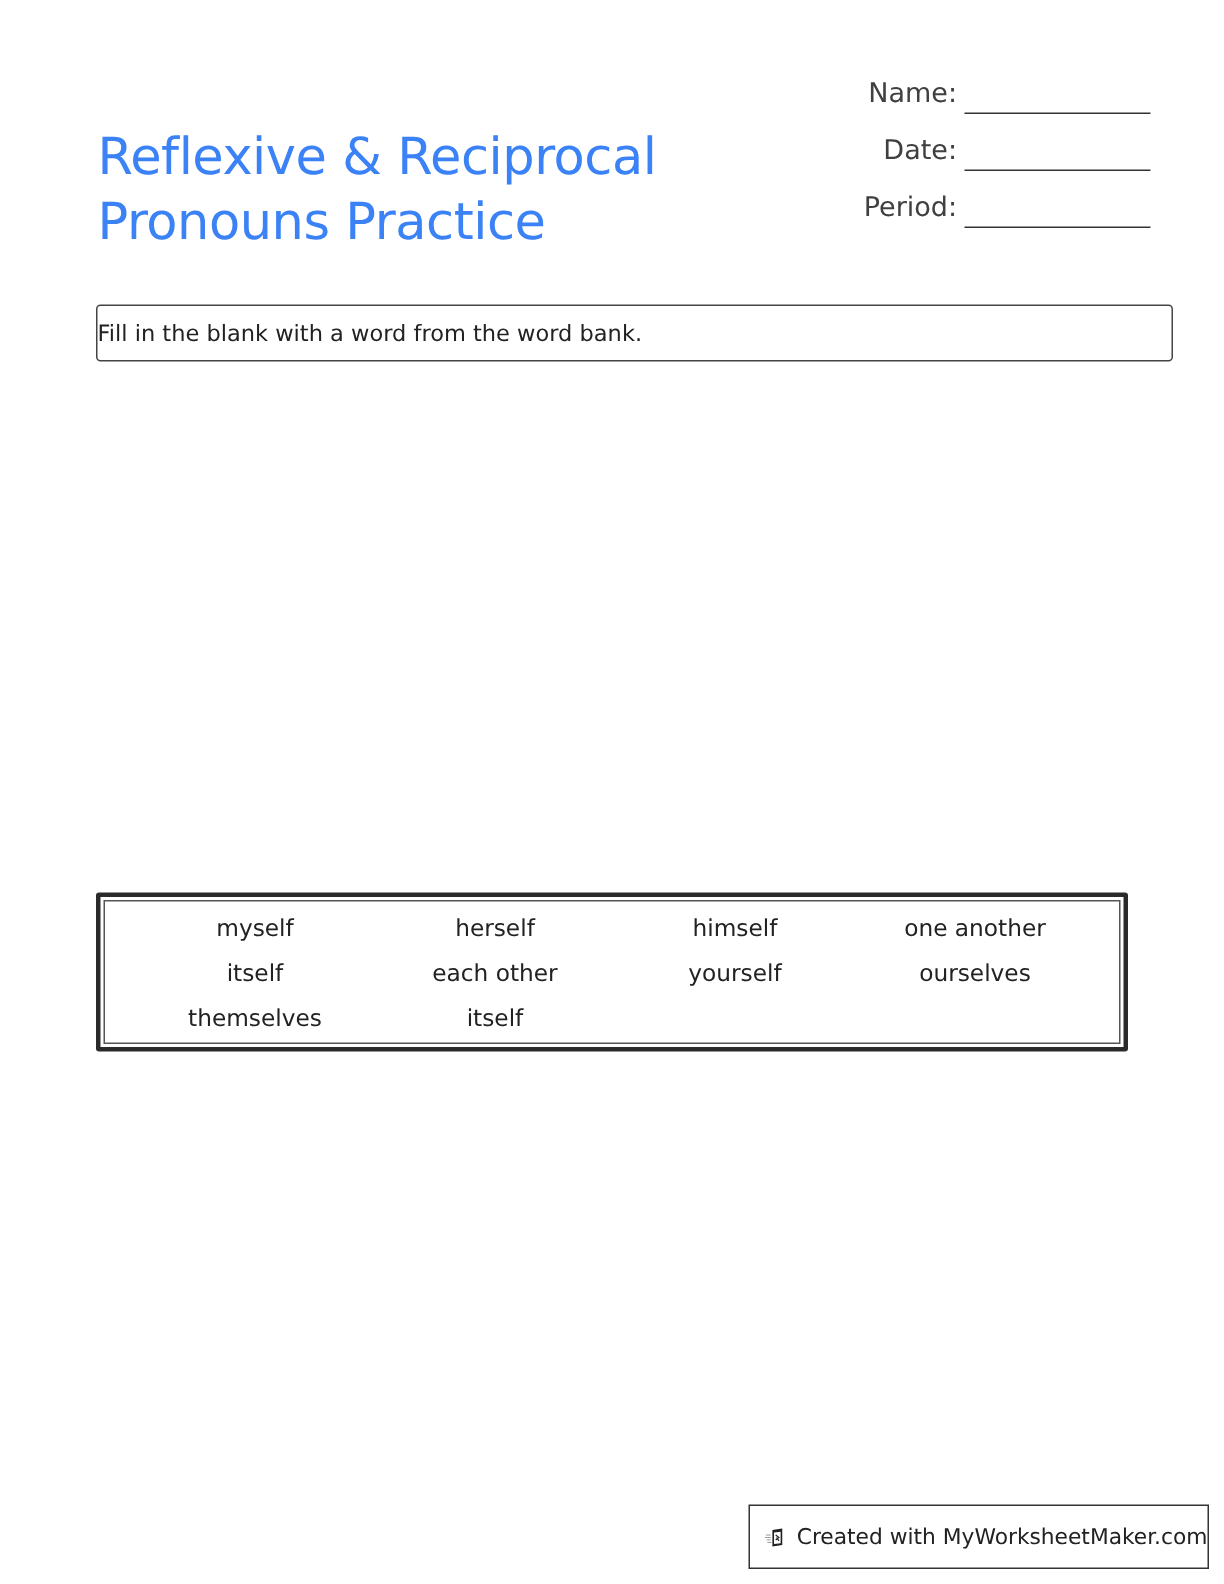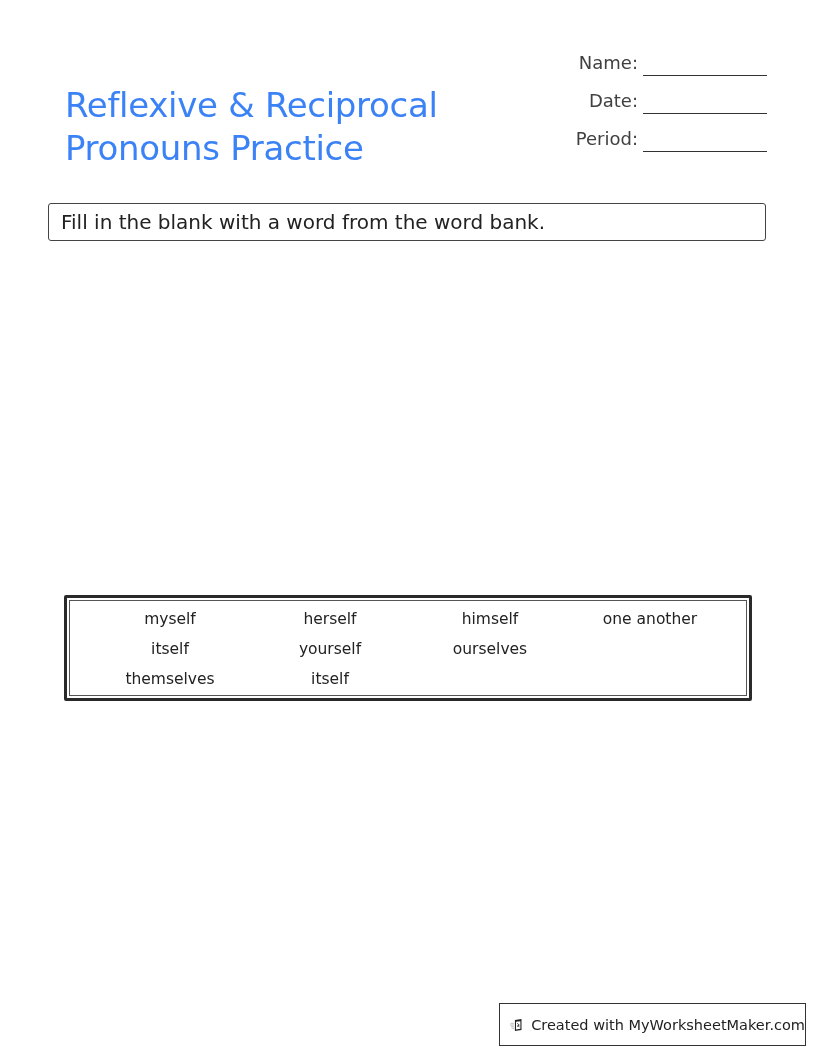--- a/index.html
+++ b/index.html
@@ -15,23 +15,23 @@
     .fields { position: absolute; left: 560px; top: 50px; width: 210px; }
     .field-row { position: relative; height: 38px; }
     .field-label {
       position: absolute; right: 132px; top: 2px; font-size: 18px; color: #404040; white-space: nowrap;
     }
     .field-line {
       position: absolute; left: 83px; top: 25px; width: 124px; height: 0;
       border-bottom: 1.5px solid #333333;
     }
     .instructions {
-      position: absolute; left: 48px; top: 203px; width: 718px; height: 38px;
+      position: absolute; left: 64px; top: 203px; width: 718px; height: 38px;
       border: 1.5px solid #444444; border-radius: 3px; box-sizing: border-box;
-      font-size: 20px; line-height: 36px; padding-left: 12px; color: #222222;
+      font-size: 15px; line-height: 36px; color: #222222;
     }
     .word-bank {
       position: absolute; left: 64px; top: 595px; width: 688px; height: 106px;
       border: 3px solid #2a2a2a; border-radius: 2px; box-sizing: border-box;
     }
     .word-bank-inner {
       position: absolute; left: 2px; top: 2px; right: 2px; bottom: 2px;
       border: 1px solid #555555;
     }
     .wb-grid { position: absolute; left: 23px; top: 10px; text-align: center; }
@@ -76,20 +76,21 @@
   <div class="word-bank-inner"></div>
   <div class="wb-grid">
     <div class="wb-row">
       <span class="wb-word">myself</span>
       <span class="wb-word">herself</span>
       <span class="wb-word">himself</span>
       <span class="wb-word">one another</span>
     </div>
     <div class="wb-row">
       <span class="wb-word">itself</span>
+      <span class="wb-word">each other</span>
       <span class="wb-word">yourself</span>
       <span class="wb-word">ourselves</span>
     </div>
     <div class="wb-row">
       <span class="wb-word">themselves</span>
       <span class="wb-word">itself</span>
     </div>
   </div>
 </div>
 

